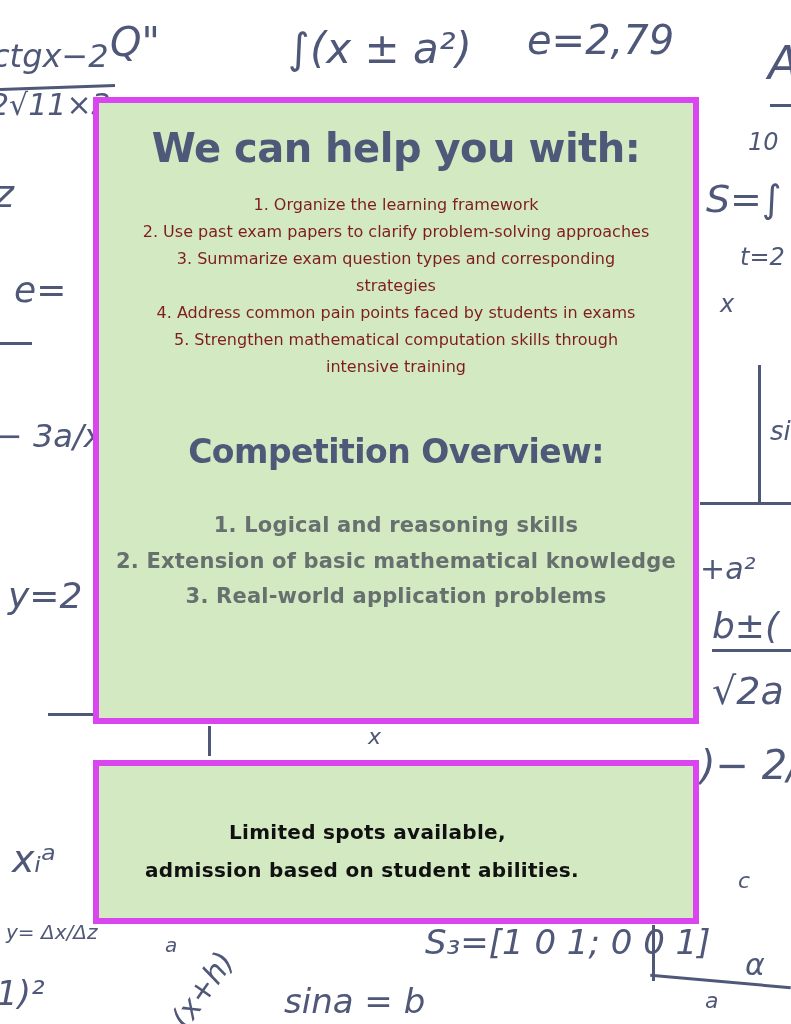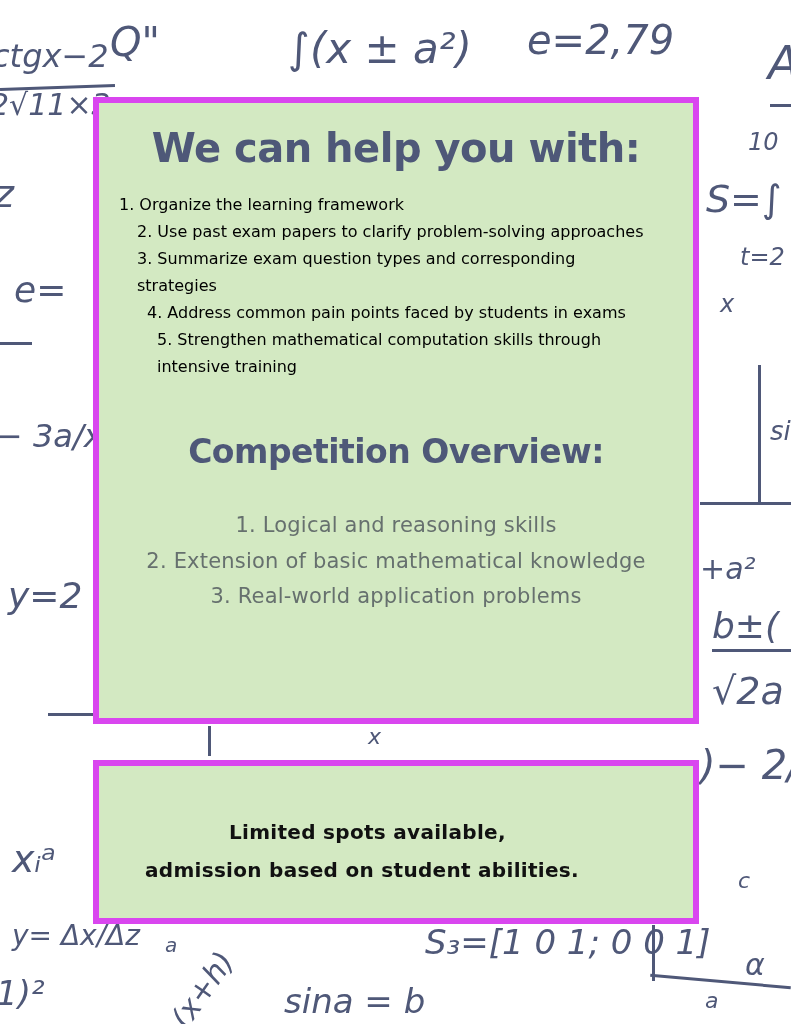--- a/index.html
+++ b/index.html
@@ -32,31 +32,33 @@
       color: #4e5878;
       font-family: "DejaVu Sans", sans-serif;
       font-weight: bold;
       letter-spacing: -0.5px;
     }
     #help-title { top: 22px; font-size: 40px; }
     #overview-title { top: 329px; font-size: 33px; }
 
     .help-list {
       position: absolute; left: 20px; right: 20px; top: 88px;
-      color: #000000;
+      text-align: center;
+      color: #7f1d1d;
       font-size: 16px;
       line-height: 27px;
     }
     .overview-list {
       position: absolute; left: 0; right: 0; top: 405px;
       text-align: center;
       color: #66706e;
       font-size: 21px;
       line-height: 35.5px;
       letter-spacing: 0.2px;
+      font-weight: bold;
     }
     .item { display: block; }
 
     .notice {
       position: absolute; left: 0; right: 0; top: 47px;
       color: #111111;
       font-weight: bold;
       font-size: 20px;
       line-height: 38px;
       letter-spacing: 0.3px;
@@ -94,21 +96,21 @@
   <span class="bg-formula" style="left:700px; top:554px; font-size:30px;">+a²</span>
   <span class="bg-formula" style="left:712px; top:608px; font-size:36px;">b±(</span>
   <div class="bg-line" style="left:712px; top:649px; width:79px; height:3px;"></div>
   <span class="bg-formula" style="left:712px; top:672px; font-size:38px;">√2a</span>
   <span class="bg-formula" style="left:700px; top:745px; font-size:40px;">)− 2/1</span>
 
   <span class="bg-formula" style="left:368px; top:726px; font-size:22px;">x</span>
   <div class="bg-line" style="left:208px; top:726px; width:3px; height:30px;"></div>
 
   <span class="bg-formula" style="left:12px; top:840px; font-size:38px;">xᵢᵃ</span>
-  <span class="bg-formula" style="left:12px; top:922px; font-size:28px;">y= Δx/Δz</span>
+  <span class="bg-formula" style="left:6px; top:922px; font-size:20px;">y= Δx/Δz</span>
   <span class="bg-formula" style="left:-4px; top:976px; font-size:34px;">1)²</span>
   <span class="bg-formula" style="left:160px; top:975px; font-size:30px; transform:rotate(-55deg);">(x+h)</span>
   <span class="bg-formula" style="left:165px; top:935px; font-size:20px;">a</span>
   <span class="bg-formula" style="left:425px; top:925px; font-size:34px;">S₃=[1 0 1; 0 0 1]</span>
   <span class="bg-formula" style="left:284px; top:984px; font-size:34px;">sina = b</span>
   <span class="bg-formula" style="left:738px; top:870px; font-size:22px;">c</span>
   <span class="bg-formula" style="left:745px; top:950px; font-size:30px;">α</span>
   <span class="bg-formula" style="left:705px; top:990px; font-size:22px;">a</span>
   <div class="bg-line" style="left:650px; top:980px; width:141px; height:3px; transform:rotate(5deg);"></div>
   <div class="bg-line" style="left:652px; top:925px; width:3px; height:56px;"></div>

